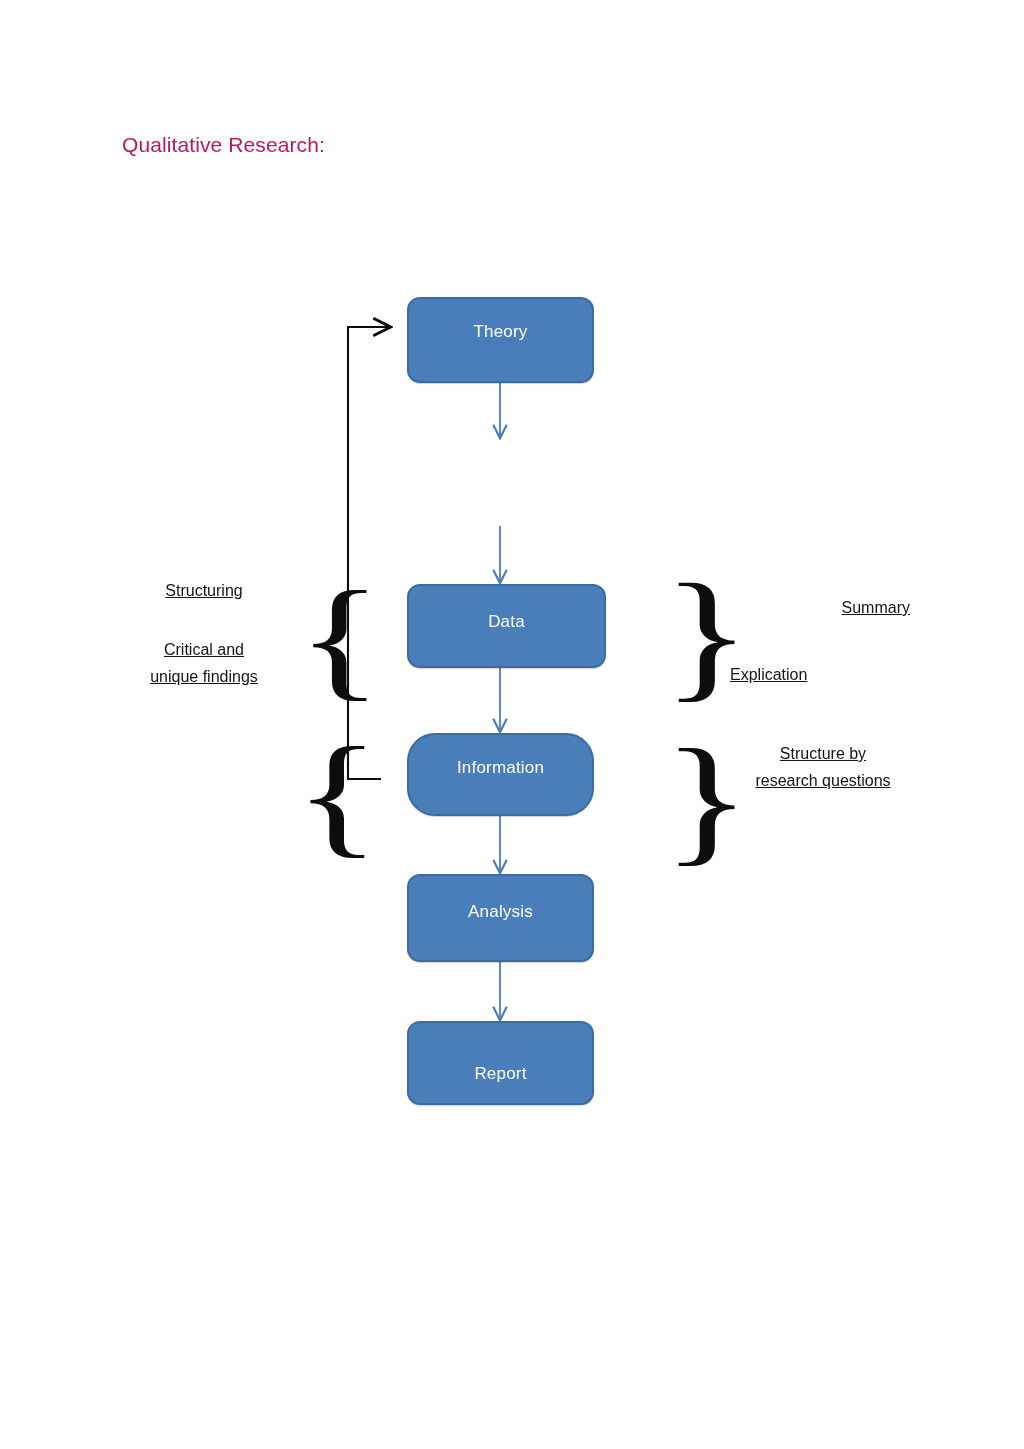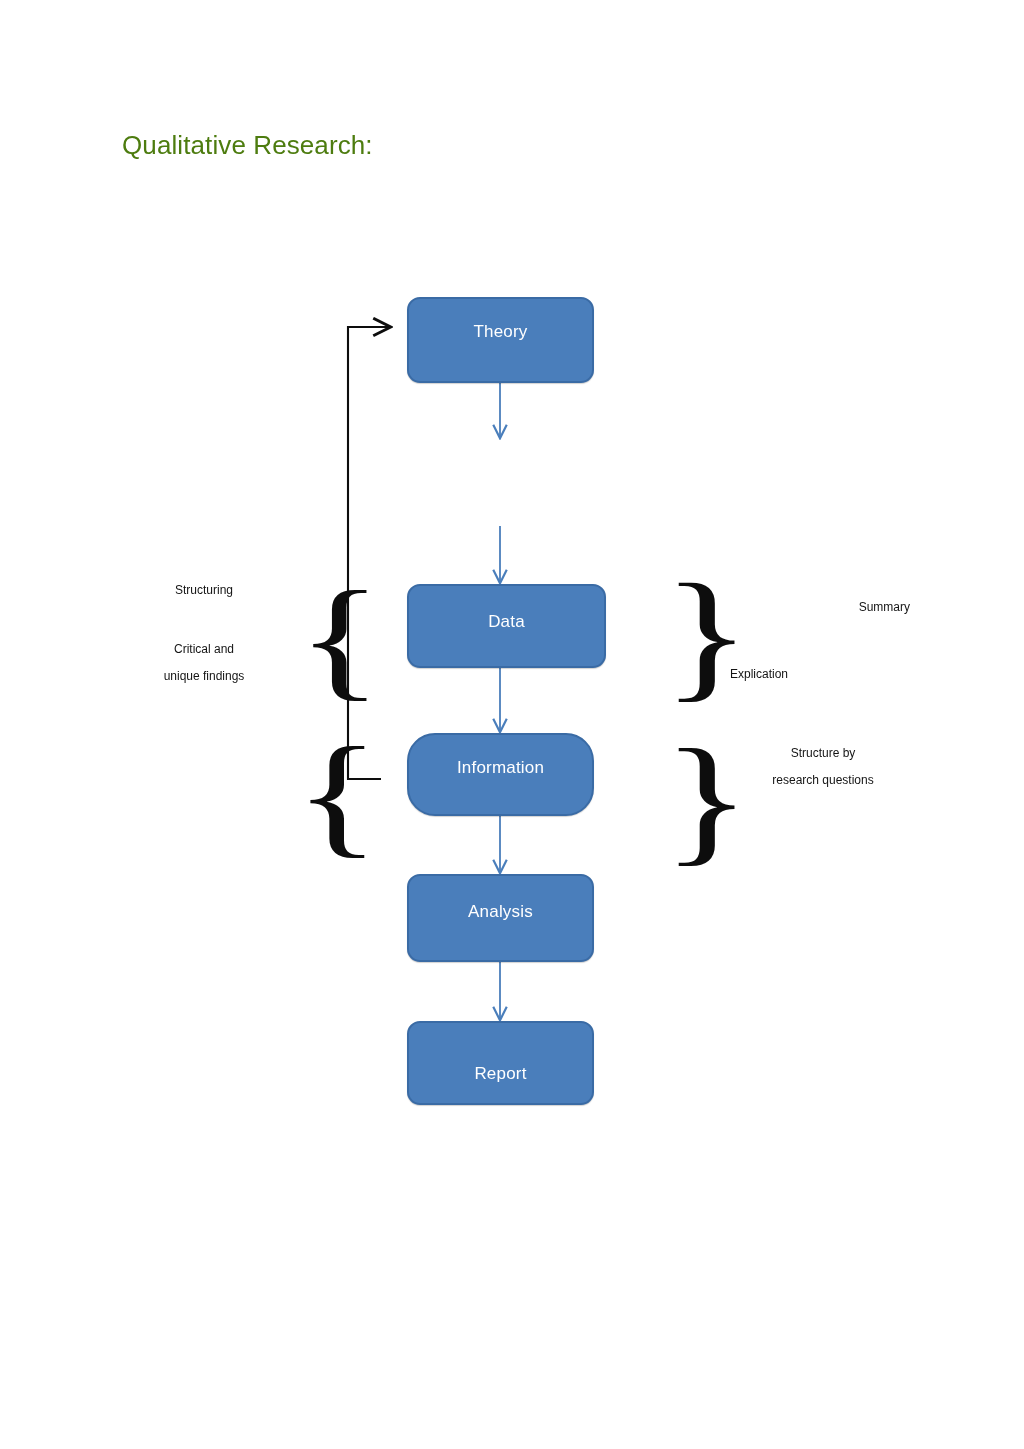--- a/index.html
+++ b/index.html
@@ -24,23 +24,23 @@
   }
 
   
   .title-block {
     position: absolute;
     left: 122px;
     top: 118px;
     width: 600px;
   }
   .title-line {
-    font-size: 26px;
+    font-size: 21px;
     line-height: 54px;
-    color: #4d7c0f;
+    color: #be185d;
     letter-spacing: 0.1px;
     white-space: nowrap;
   }
 
   
   #flow-svg {
     position: absolute;
     left: 0;
     top: 0;
     width: 1024px;
@@ -64,25 +64,26 @@
     text-align: center;
     color: #ffffff;
     font-size: 17px;
     letter-spacing: 0.2px;
     white-space: nowrap;
   }
 
   
   .annotation {
     position: absolute;
-    font-size: 12px;
+    font-size: 16px;
     line-height: 27px;
     color: #141414;
     text-align: center;
     white-space: pre-line;
+    text-decoration: underline;
   }
 
   
   .brace {
     position: absolute;
     color: #0d0d0d;
     font-family: "Liberation Serif", serif;
     font-weight: 400;
     line-height: 1;
     transform-origin: center center;

